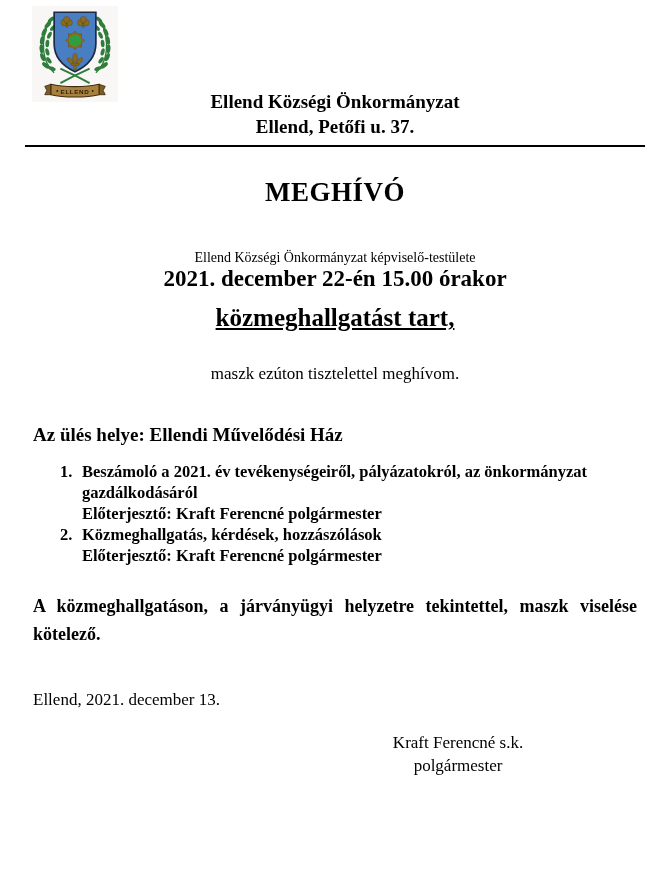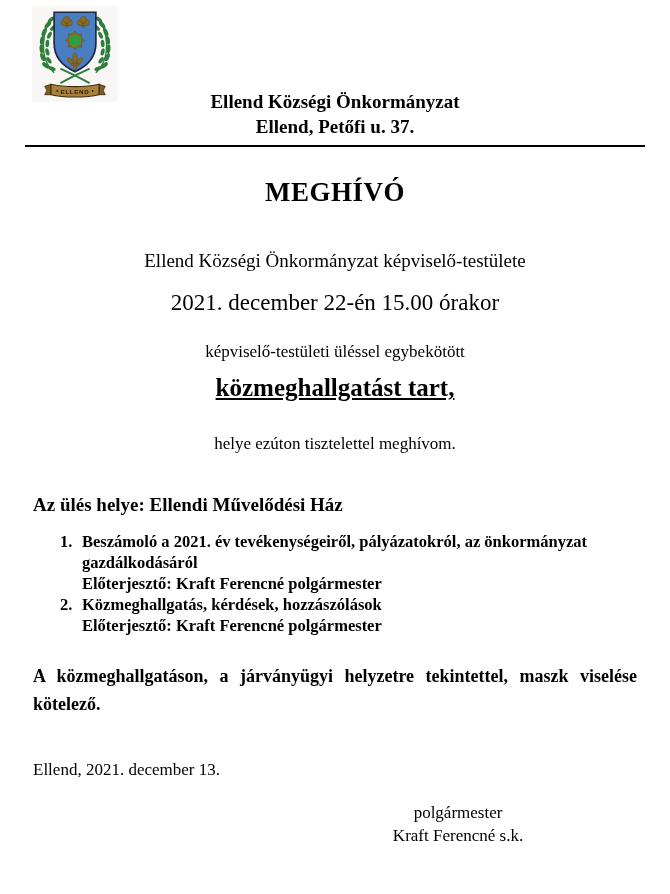--- a/index.html
+++ b/index.html
@@ -18,22 +18,22 @@
   }
   .rule {
     border:none; border-top:2px solid #000;
     margin:6px 25px 0 25px;
   }
   .title {
     text-align:center; font-size:27px; font-weight:bold;
     margin-top:30px; letter-spacing:0.5px;
   }
   p.center { text-align:center; }
-  .intro-line   { font-size:19px; margin-top:42px; }
-  .datetime     { font-size:23px; font-weight:normal; margin-top:18px; }
+  .intro-line   { font-size:14px; margin-top:42px; }
+  .datetime     { font-size:23px; font-weight:bold; }
   .intro-line2  { font-size:17px; margin-top:26px; }
   .event-name   { font-size:25px; font-weight:bold; margin-top:12px;text-decoration:underline; }
   .intro-line3  { font-size:17px; margin-top:32px; }
   .location {
     font-size:19px; font-weight:bold; margin:40px 33px 0 33px;
   }
   .agenda-heading {
     font-size:18px; font-weight:bold; text-decoration:underline;
     margin:40px 33px 0 33px;
   }
@@ -132,23 +132,22 @@
   <header class="header-text">
     <div>Ellend Községi Önkormányzat</div>
     <div>Ellend, Petőfi u. 37.</div>
   </header>
   <hr class="rule">
 
   <h1 class="title">MEGHÍVÓ</h1>
 
   <p class="center intro-line">Ellend Községi Önkormányzat képviselő-testülete</p>
   <p class="center datetime">2021. december 22-én 15.00 órakor</p>
-  <p class="center intro-line2">képviselő-testületi üléssel egybekötött</p>
   <p class="center event-name">közmeghallgatást tart,</p>
-  <p class="center intro-line3">helye ezúton tisztelettel meghívom.</p>
+  <p class="center intro-line3">maszk ezúton tisztelettel meghívom.</p>
 
   <p class="location">Az ülés helye: Ellendi Művelődési Ház</p>
 
   <ol class="agenda">
     <li>
       <span class="num">1.</span>
       <span class="body">
         <span>Beszámoló a 2021. év tevékenységeiről, pályázatokról, az önkormányzat gazdálkodásáról</span><br>
         <span>Előterjesztő: Kraft Ferencné polgármester</span>
       </span>
@@ -160,17 +159,17 @@
         <span>Előterjesztő: Kraft Ferencné polgármester</span>
       </span>
     </li>
   </ol>
 
   <p class="notice">A közmeghallgatáson, a járványügyi helyzetre tekintettel, maszk viselése kötelező.</p>
 
   <p class="date-line">Ellend, 2021. december 13.</p>
 
   <div class="signature">
+    <div>Kraft Ferencné s.k.</div>
     <div>polgármester</div>
-    <div>Kraft Ferencné s.k.</div>
   </div>
 
 </div>
 
 </body></html>

